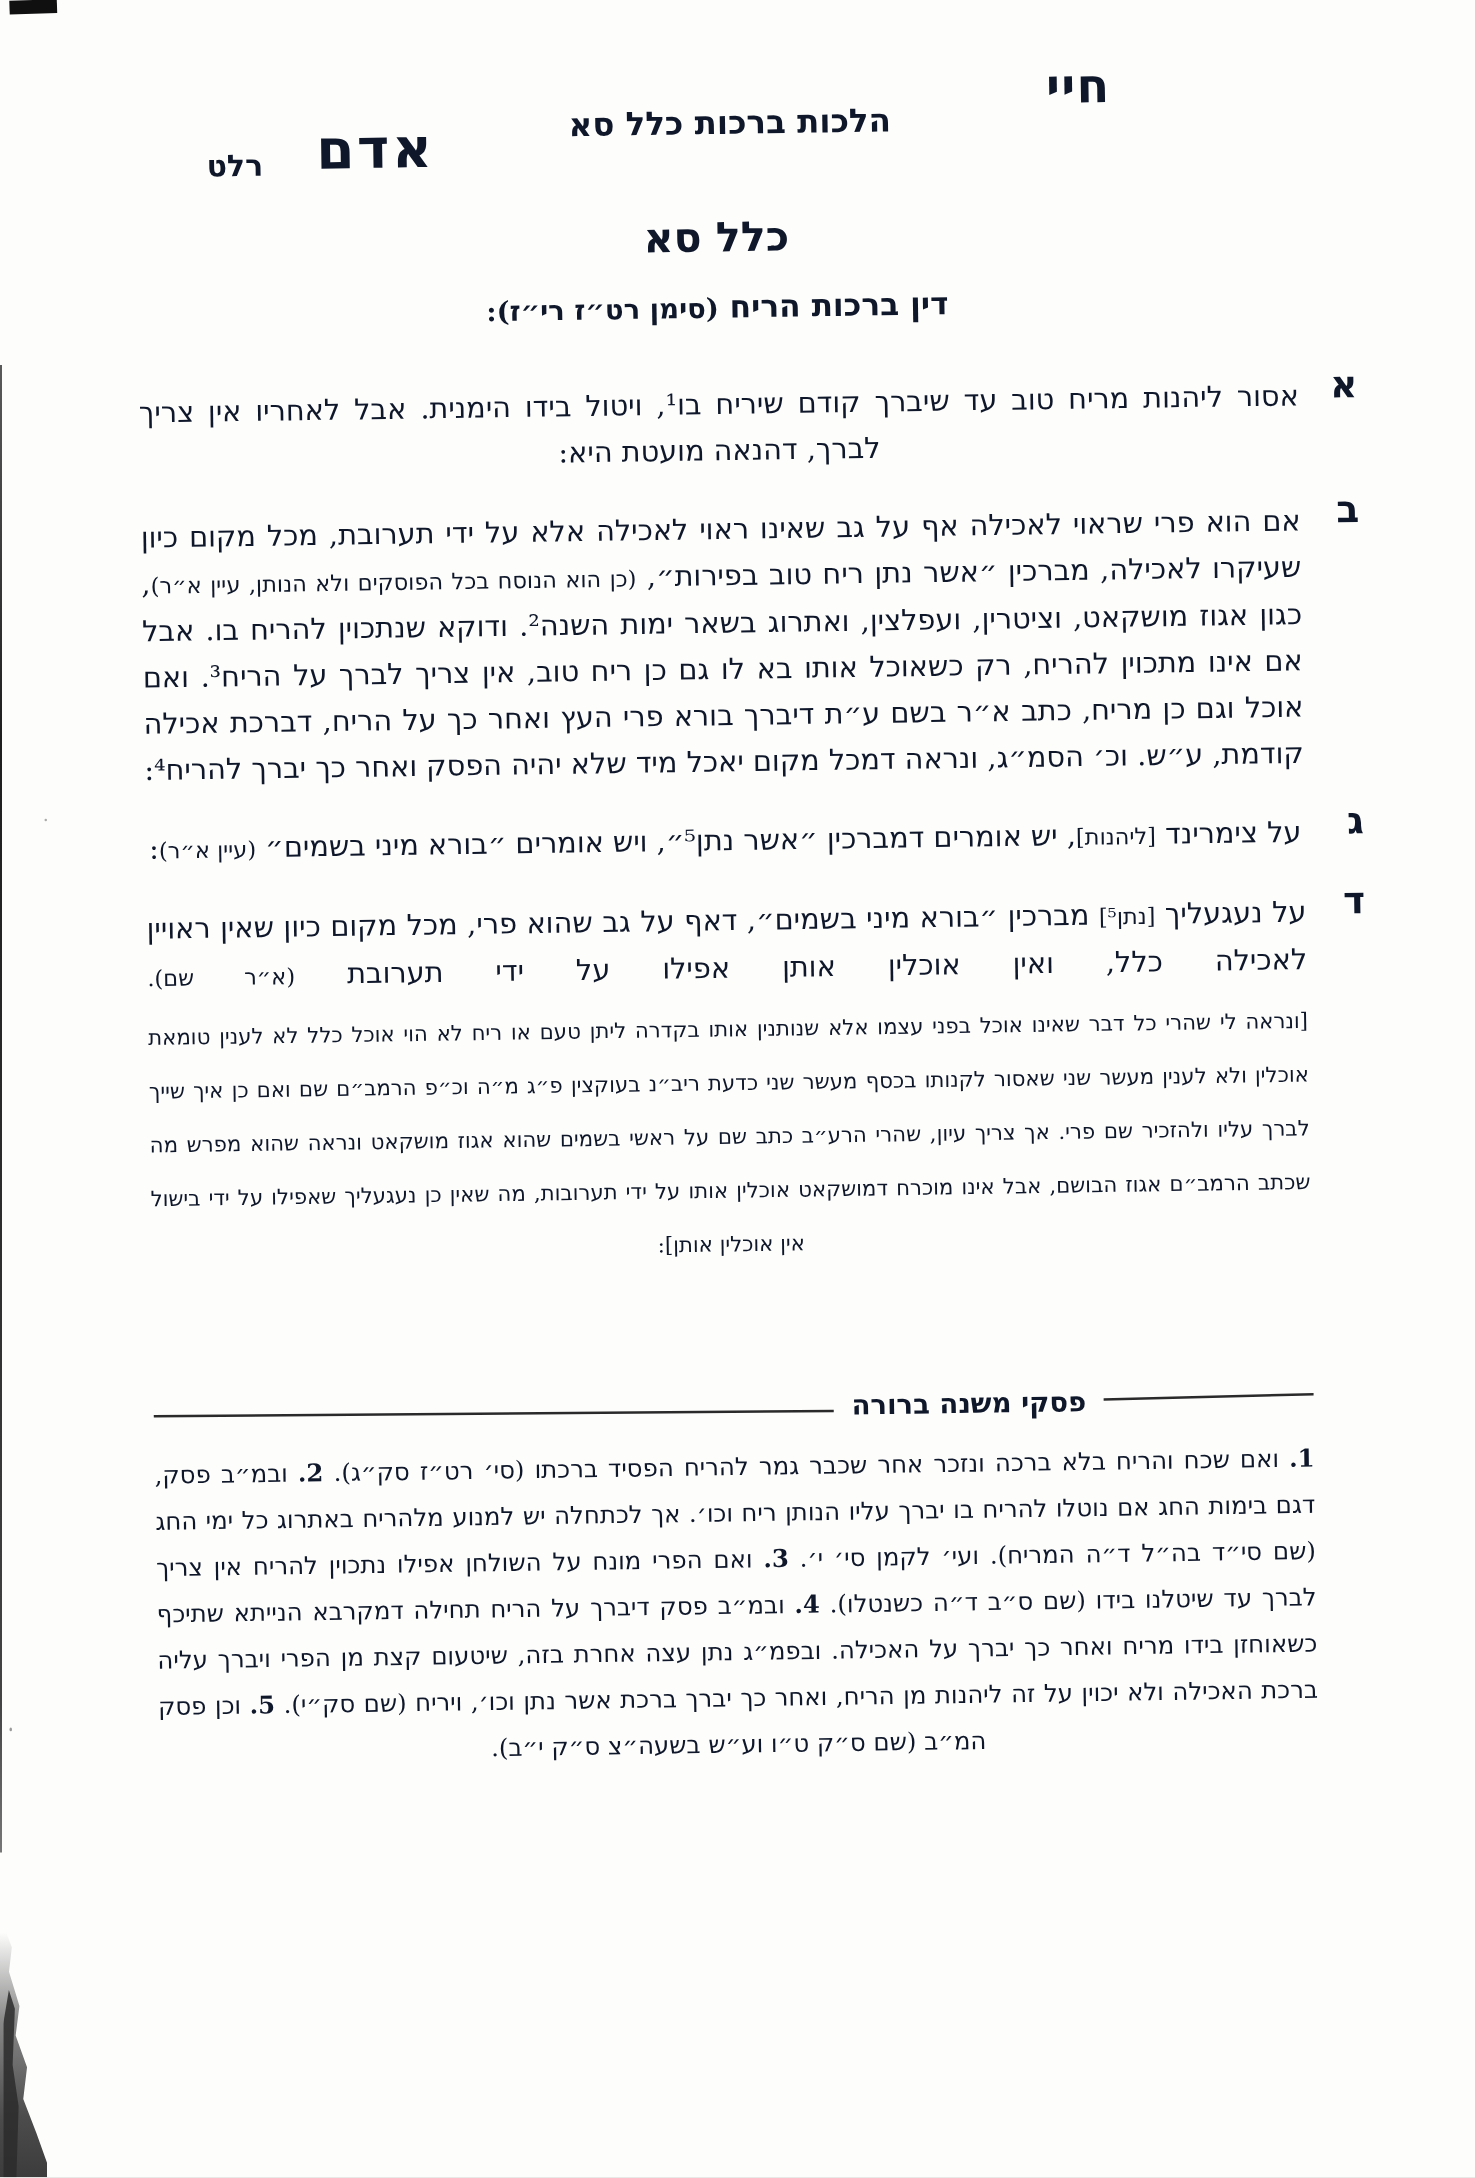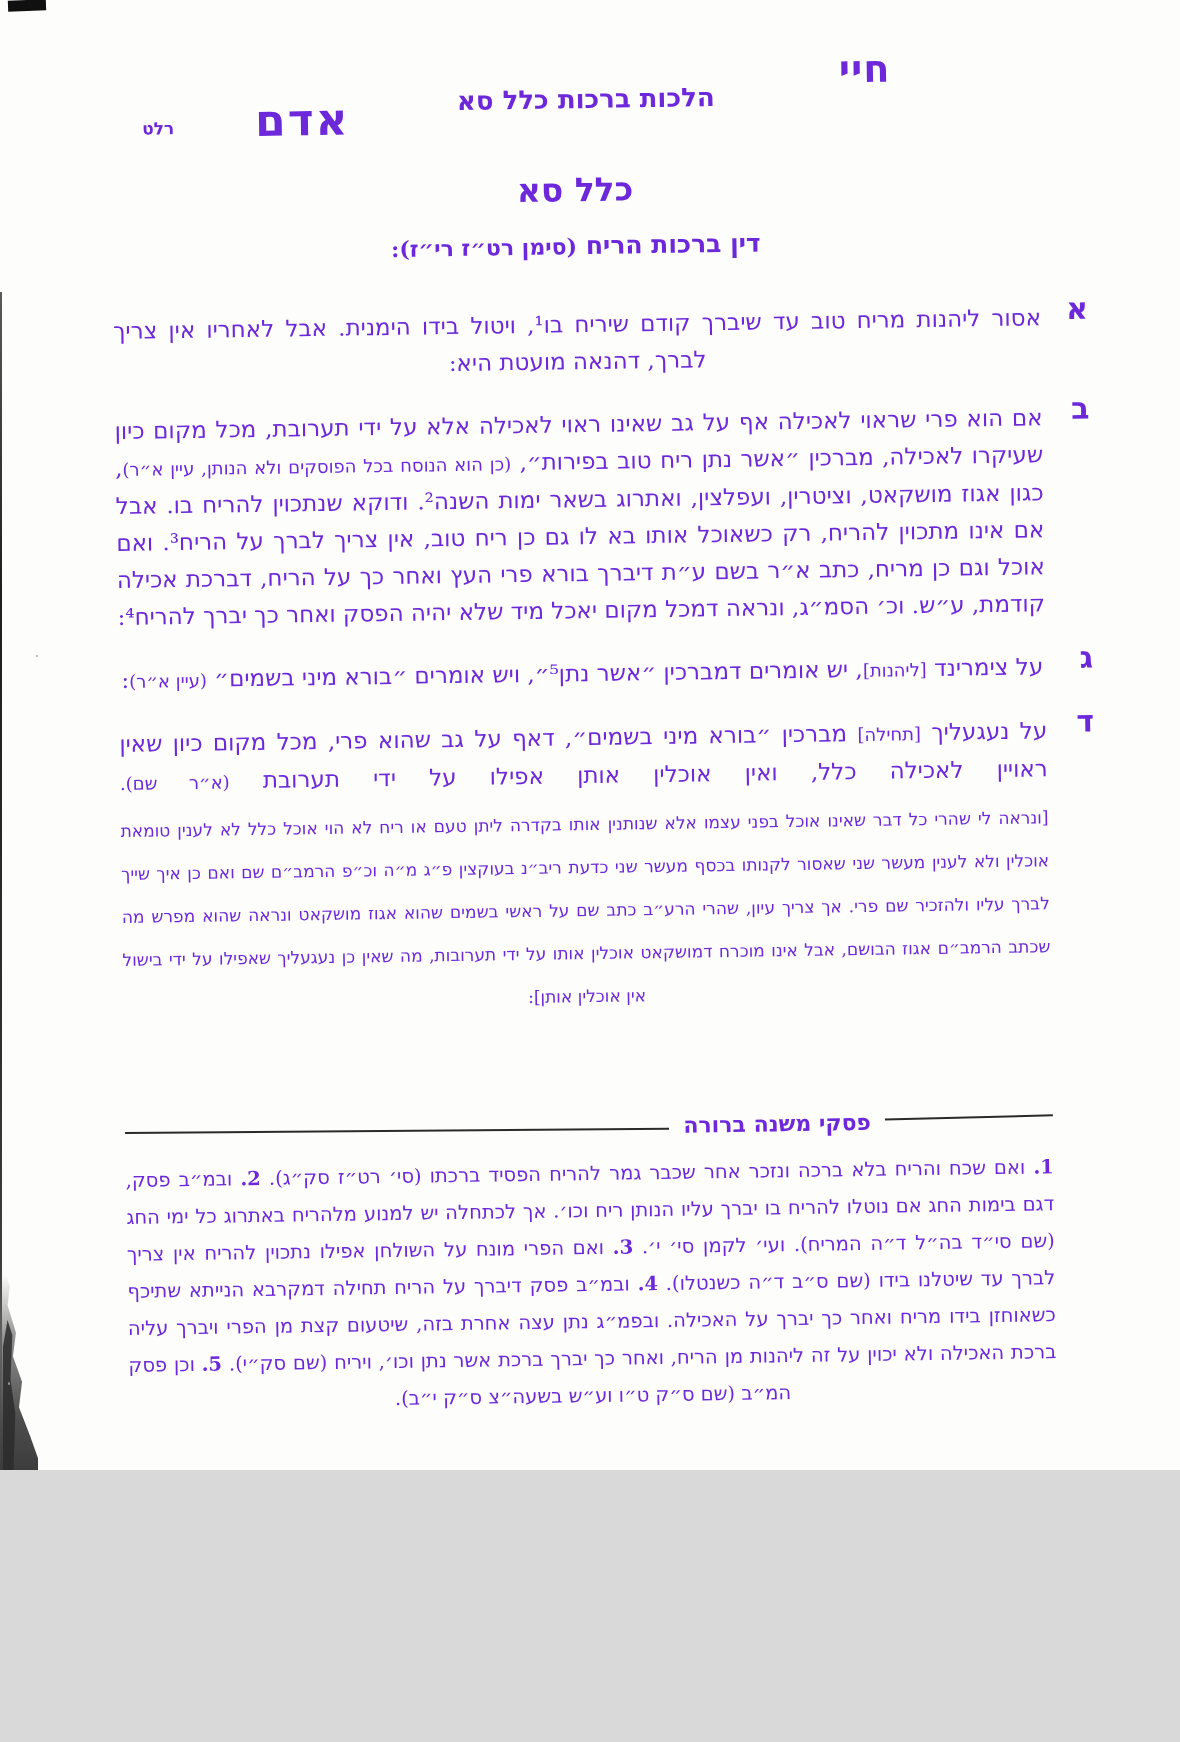--- a/index.html
+++ b/index.html
@@ -1,33 +1,33 @@
 <!DOCTYPE html>
 <html lang="he" dir="rtl"><head>
 <meta charset="utf-8">
 <style>
   html,body{margin:0;padding:0;background:#d9d9d9;}
   .sheet{
     position:relative;
-    width:1180px;height:1470px;
+    width:1180px;height:1742px;
     margin:0 auto;
     background:#fdfdfc;
     overflow:hidden;
     direction:rtl;
-    color:#6d28d9;
+    color:#0f172a;
     font-family:"DejaVu Serif","DejaVu Sans",serif;
   }
   .tilt{position:absolute;inset:0;transform:rotate(-0.85deg);transform-origin:50% 40%;}
 
   
   .hdr{position:absolute;top:0;left:0;right:0;height:160px;}
   .hdr-chayei{position:absolute;top:50px;right:282px;font-size:38px;font-weight:bold;letter-spacing:1px;}
   .hdr-running{position:absolute;top:84px;right:458px;font-size:26px;font-weight:bold;white-space:nowrap;}
   .hdr-adam{position:absolute;top:90px;left:262px;font-size:44px;font-weight:bold;letter-spacing:2px;}
-  .hdr-pagenum{position:absolute;top:112px;left:149px;font-size:17px;font-weight:bold;}
+  .hdr-pagenum{position:absolute;top:112px;left:174px;font-size:24px;font-weight:bold;}
 
   
   .col{position:absolute;top:170px;right:135px;width:928px;}
   .klal-title{margin:0;text-align:center;font-size:33px;font-weight:bold;}
   .klal-sub{margin:22px 0 0 0;text-align:center;font-size:25px;font-weight:bold;}
   .klal-sub .sub-ref{font-size:22px;}
 
   .para{position:relative;font-size:23px;line-height:37px;text-align:justify;margin:26px 0 0 0;}
   .para.first{margin-top:46px;}
   .para.last-center{text-align-last:center;}
@@ -104,21 +104,21 @@
         <span>אם הוא פרי שראוי לאכילה אף על גב שאינו ראוי לאכילה אלא על ידי תערובת, מכל מקום כיון שעיקרו לאכילה, מברכין ״אשר נתן ריח טוב בפירות״, </span><span class="sm">(כן הוא הנוסח בכל הפוסקים ולא הנותן, עיין א״ר)</span><span>, כגון אגוז מושקאט, וציטרין, ועפלצין, ואתרוג בשאר ימות השנה². ודוקא שנתכוין להריח בו. אבל אם אינו מתכוין להריח, רק כשאוכל אותו בא לו גם כן ריח טוב, אין צריך לברך על הריח³. ואם אוכל וגם כן מריח, כתב א״ר בשם ע״ת דיברך בורא פרי העץ ואחר כך על הריח, דברכת אכילה קודמת, ע״ש. וכ׳ הסמ״ג, ונראה דמכל מקום יאכל מיד שלא יהיה הפסק ואחר כך יברך להריח⁴:</span>
       </div>
 
       <div class="para last-center">
         <span class="plet">ג</span>
         <span>על צימרינד </span><span class="sm">[ליהנות]</span><span>, יש אומרים דמברכין ״אשר נתן⁵״, ויש אומרים ״בורא מיני בשמים״ </span><span class="sm">(עיין א״ר)</span><span>:</span>
       </div>
 
       <div class="para last-justify">
         <span class="plet">ד</span>
-        <span>על נעגעליך </span><span class="sm">[תחילה]</span><span> מברכין ״בורא מיני בשמים״, דאף על גב שהוא פרי, מכל מקום כיון שאין ראויין לאכילה כלל, ואין אוכלין אותן אפילו על ידי תערובת </span><span class="sm">(א״ר שם).</span>
+        <span>על נעגעליך </span><span class="sm">[נתן⁵]</span><span> מברכין ״בורא מיני בשמים״, דאף על גב שהוא פרי, מכל מקום כיון שאין ראויין לאכילה כלל, ואין אוכלין אותן אפילו על ידי תערובת </span><span class="sm">(א״ר שם).</span>
       </div>
 
       <div class="para-note">[ונראה לי שהרי כל דבר שאינו אוכל בפני עצמו אלא שנותנין אותו בקדרה ליתן טעם או ריח לא הוי אוכל כלל לא לענין טומאת אוכלין ולא לענין מעשר שני שאסור לקנותו בכסף מעשר שני כדעת ריב״נ בעוקצין פ״ג מ״ה וכ״פ הרמב״ם שם ואם כן איך שייך לברך עליו ולהזכיר שם פרי. אך צריך עיון, שהרי הרע״ב כתב שם על ראשי בשמים שהוא אגוז מושקאט ונראה שהוא מפרש מה שכתב הרמב״ם אגוז הבושם, אבל אינו מוכרח דמושקאט אוכלין אותו על ידי תערובות, מה שאין כן נעגעליך שאפילו על ידי בישול אין אוכלין אותן]:</div>
 
       <div class="mb">
         <div class="mb-head">
           <span class="rule rule-r"></span>
           <span class="mb-title">פסקי משנה ברורה</span>
           <span class="rule rule-l"></span>
         </div>

